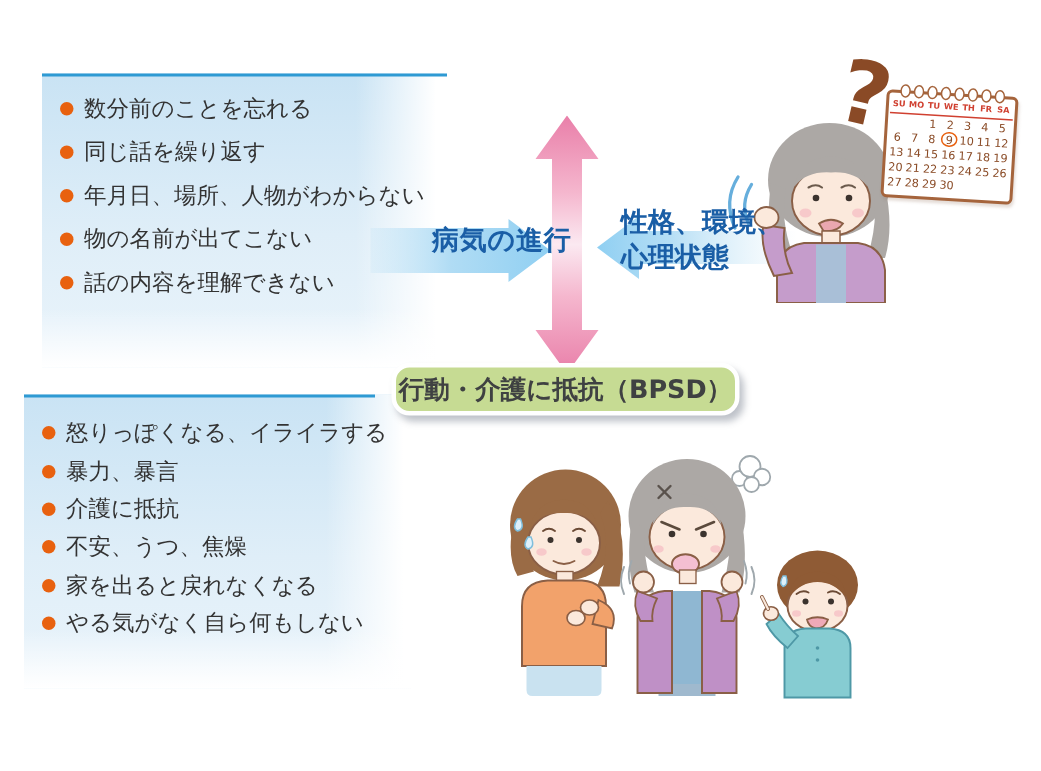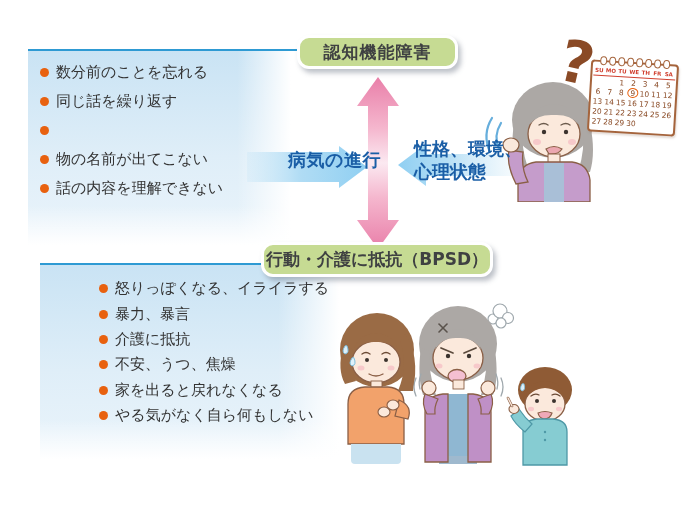--- a/index.html
+++ b/index.html
@@ -9,21 +9,21 @@
   
   .panel{position:absolute;z-index:1;
     background:
       linear-gradient(to bottom, rgba(255,255,255,0) 80%, #fff 100%),
       linear-gradient(to right, rgba(255,255,255,0) 78%, #fff 98%),
       linear-gradient(to bottom, var(--panel-bg-top) 0%, #dfeef8 55%, #eaf4fb 100%);
   }
   .panel::before{content:"";position:absolute;left:0;top:0;height:2px;background:var(--panel-line);}
   .panel-cog{left:28px;top:49px;width:268px;height:196px;}
   .panel-cog::before{width:270px;}
-  .panel-bpsd{left:40px;top:263px;width:258px;height:196px;padding-left:47px;}
+  .panel-bpsd{left:16px;top:263px;width:258px;height:196px;}
   .panel-bpsd::before{width:234px;}
   .sym-list{padding:9px 0 0 12px;}
   .panel-bpsd .sym-list{padding-top:13px;}
   .sym{display:flex;align-items:center;height:29px;font-size:15px;color:var(--list-text);white-space:nowrap;}
   .panel-bpsd .sym{height:25.4px;}
   .bullet{flex:none;width:9px;height:9px;border-radius:50%;background:var(--bullet);margin-right:7px;}
 
   
   .gbox{position:absolute;z-index:4;box-sizing:border-box;display:flex;align-items:center;justify-content:center;
     background:var(--green-box-fill);border:3px solid #fff;border-radius:12px;
@@ -73,20 +73,21 @@
           <span>数分前のことを忘れる</span>
         </div>
 
         <div class="sym">
           <span class="bullet"></span>
           <span>同じ話を繰り返す</span>
         </div>
 
         <div class="sym">
           <span class="bullet"></span>
+          <span>年月日、場所、人物がわからない</span>
         </div>
 
 
         <div class="sym">
           <span class="bullet"></span>
           <span>物の名前が出てこない</span>
         </div>
 
         <div class="sym">
           <span class="bullet"></span>
@@ -164,21 +165,20 @@
         <stop offset="0.98" stop-color="#cfe9f7" stop-opacity="0"></stop>
       </linearGradient>
     </defs>
     <path d="M28,2 L0,23 L28,44 L28,34 L136,34 L136,12 L28,12 Z" fill="url(#blueGradR)"></path>
   </svg>
   <div class="arrow-label label-factors">
     <div>性格、環境、</div>
     <div>心理状態</div>
   </div>
 
-  <div class="gbox gbox-top">認知機能障害</div>
   <div class="gbox gbox-bpsd">行動・介護に抵抗（BPSD）</div>
 
   <svg class="illu illu-top" width="216" height="180" viewBox="0 0 216 180">
     <g stroke="#66aedc" stroke-width="2.2" fill="none" stroke-linecap="round">
       <path d="M14,96 Q4,112 12,130"></path>
         <path d="M23,101 Q15,114 21,127"></path>
     </g>
     <text x="82" y="60" font-size="58" font-weight="bold" fill="#8a4a26" transform="rotate(13 95 40)">?</text>
     <g stroke-linecap="round">
 

